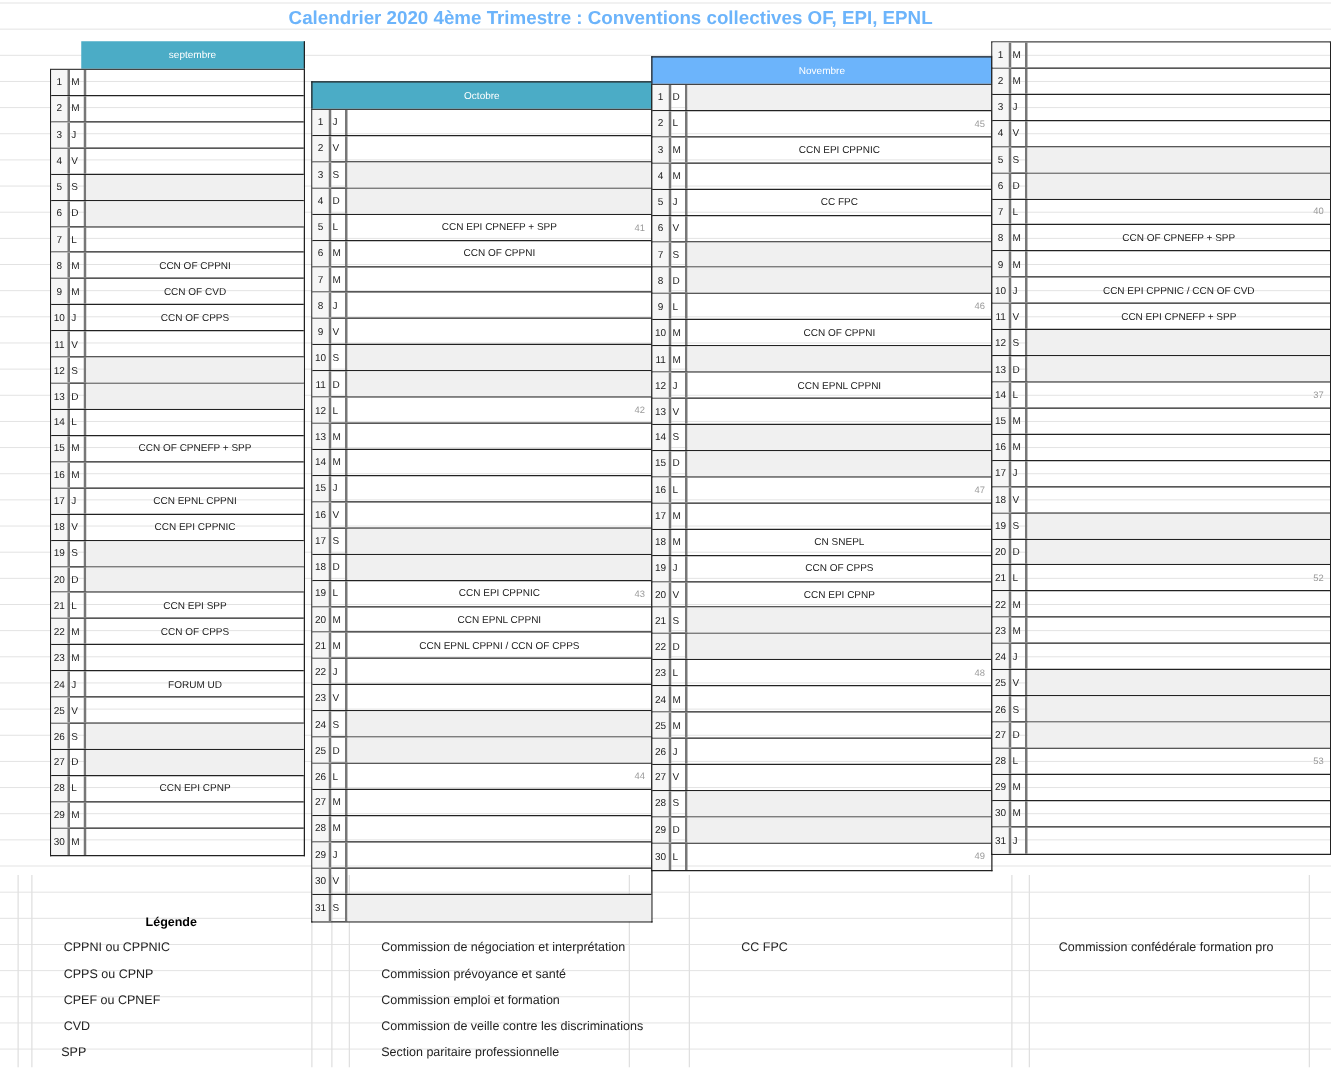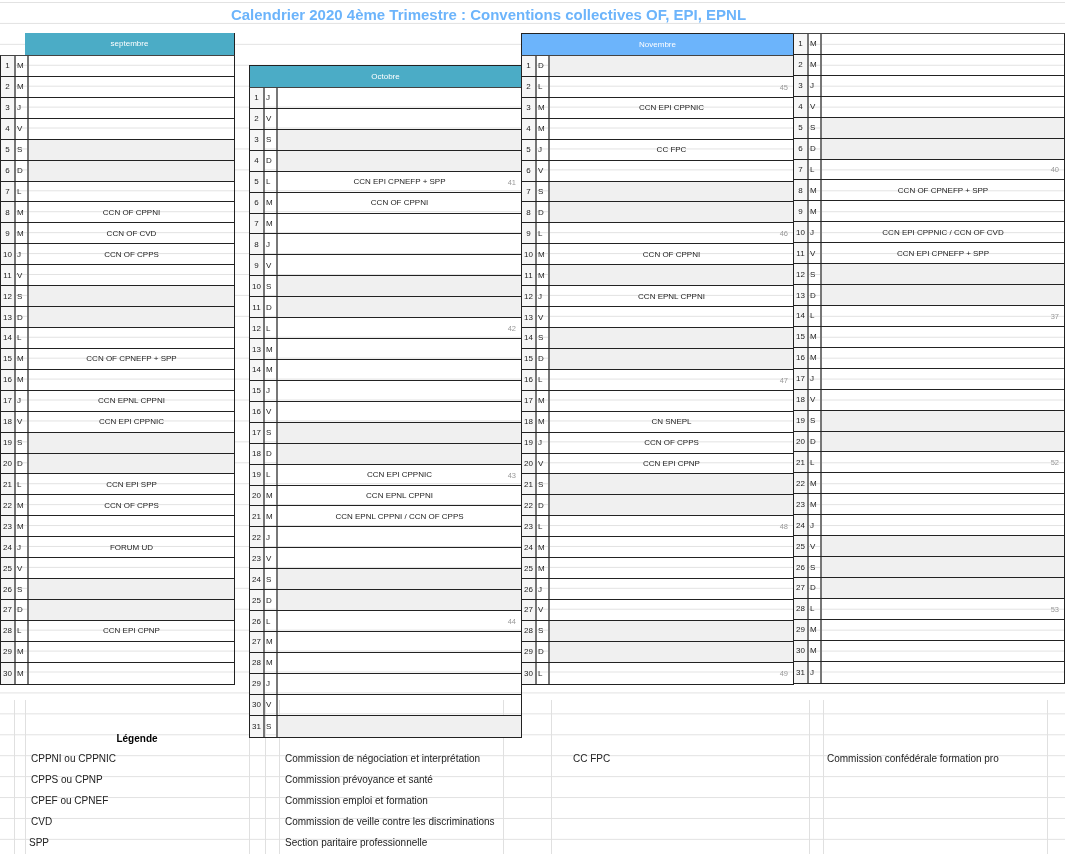--- a/index.html
+++ b/index.html
@@ -16,40 +16,40 @@
   .mhead.blue { background:#6cb4fb; }
   .rows { border:1px solid #222; border-top:1px solid #444; }
   .row { display:flex; height:20.93px; box-sizing:border-box; border-bottom:1px solid #222; font-size:8px; color:#222; }
   .row:last-child { border-bottom:none; }
   .num { width:15px; box-sizing:border-box; border-right:2px solid #777; display:flex; align-items:center; justify-content:center; background:#f6f6f6; }
   .dow { width:13px; box-sizing:border-box; border-right:2px solid #777; display:flex; align-items:center; padding-left:1px; }
   .cell { flex:1; position:relative; display:flex; align-items:center; justify-content:center; }
   .row.we .cell { background:#f0f0f0; }
   .wk { position:absolute; right:5px; top:50%; transform:translateY(-50%); color:#999; font-size:7.5px; }
   .legend-title { position:absolute; left:25px; width:224px; top:733px; text-align:center; font-weight:bold; font-size:10px; }
-  .lg-item { position:absolute; font-size:10px; color:#222; white-space:nowrap; }
+  .lg-item { position:absolute; font-size:10px; color:#222; white-space:nowrap;margin-left:20px; }
 </style>
 </head>
 <body>
 
 <div class="grid-bg"></div>
 <div class="vline" style="left:14px"></div>
 <div class="vline" style="left:25px"></div>
 <div class="vline" style="left:249px"></div>
 <div class="vline" style="left:265px"></div>
 <div class="vline" style="left:279px"></div>
 <div class="vline" style="left:503px"></div>
 <div class="vline" style="left:551px"></div>
 <div class="vline" style="left:809px"></div>
 <div class="vline" style="left:823px"></div>
 <div class="vline" style="left:1047px"></div>
 
 <div class="title">Calendrier 2020 4ème Trimestre : Conventions collectives OF, EPI, EPNL</div>
 
-<div class="month" style="left:0;width:235px;">
+<div class="month" style="left:0;width:204px;padding-left:40px;">
   <div class="mhead teal" style="margin-left:25px;border-left:none;border-top:none;">septembre</div>
   <div class="rows">
       <div class="row">
         <div class="num">1</div>
         <div class="dow">M</div>
         <div class="cell">
           <span></span>
           <span class="wk"></span>
         </div>
       </div>
@@ -535,21 +535,21 @@
         <div class="num">31</div>
         <div class="dow">S</div>
         <div class="cell">
           <span></span>
           <span class="wk"></span>
         </div>
       </div>
     </div>
 </div>
 
-<div class="month" style="left:521px;width:273px;">
+<div class="month" style="left:521px;width:273px;margin-top:12px;">
   <div class="mhead blue">Novembre</div>
   <div class="rows">
       <div class="row we">
         <div class="num">1</div>
         <div class="dow">D</div>
         <div class="cell">
           <span></span>
           <span class="wk"></span>
         </div>
       </div>

